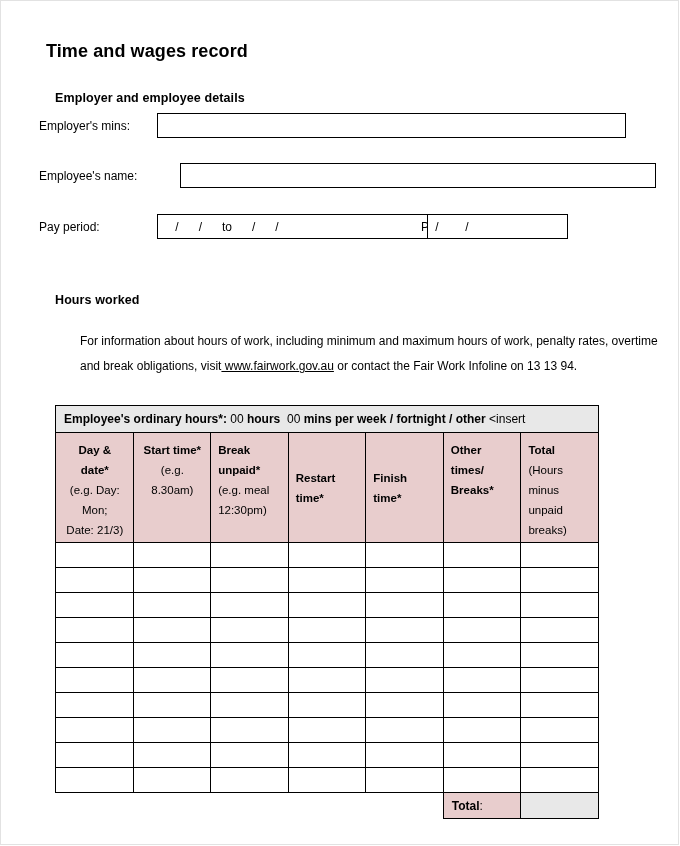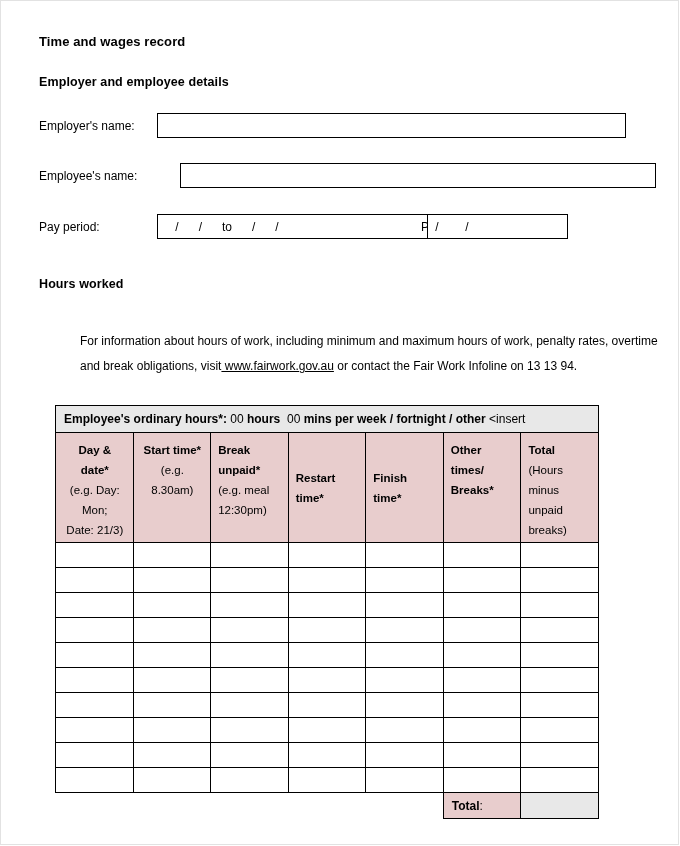--- a/index.html
+++ b/index.html
@@ -27,32 +27,32 @@
   }
   .content {
     position: absolute;
     left: 38px;
     top: 0;
     width: 600px;
   }
 
   
   h1.doc-title {
-    font-size: 13px;
+    font-size: 18px;
     font-weight: bold;
-    margin: 0;
+    margin: 7px;
     position: absolute;
     left: 0;
     top: 33px;
     letter-spacing: 0.1px;
   }
   h2.section-title {
     font-size: 12.5px;
     font-weight: bold;
-    margin: 0;
+    margin: 16px;
     position: absolute;
     left: 0;
     letter-spacing: 0.1px;
   }
   h2.employer-details { top: 74px; }
   h2.hours-worked { top: 276px; }
 
   
   .field-row {
     position: absolute;
@@ -180,21 +180,21 @@
 <body>
 
 <div class="page">
   <div class="content">
 
     <h1 class="doc-title">Time and wages record</h1>
 
     <h2 class="section-title employer-details">Employer and employee details</h2>
 
     <div class="field-row row-employer">
-      <span class="field-label">Employer's name:</span>
+      <span class="field-label">Employer's mins:</span>
       <span class="field-box"></span>
     </div>
 
     <div class="field-row row-employee">
       <span class="field-label">Employee's name:</span>
       <span class="field-box"></span>
     </div>
 
     <div class="field-row row-payperiod">
       <span class="field-label">Pay period:</span>

